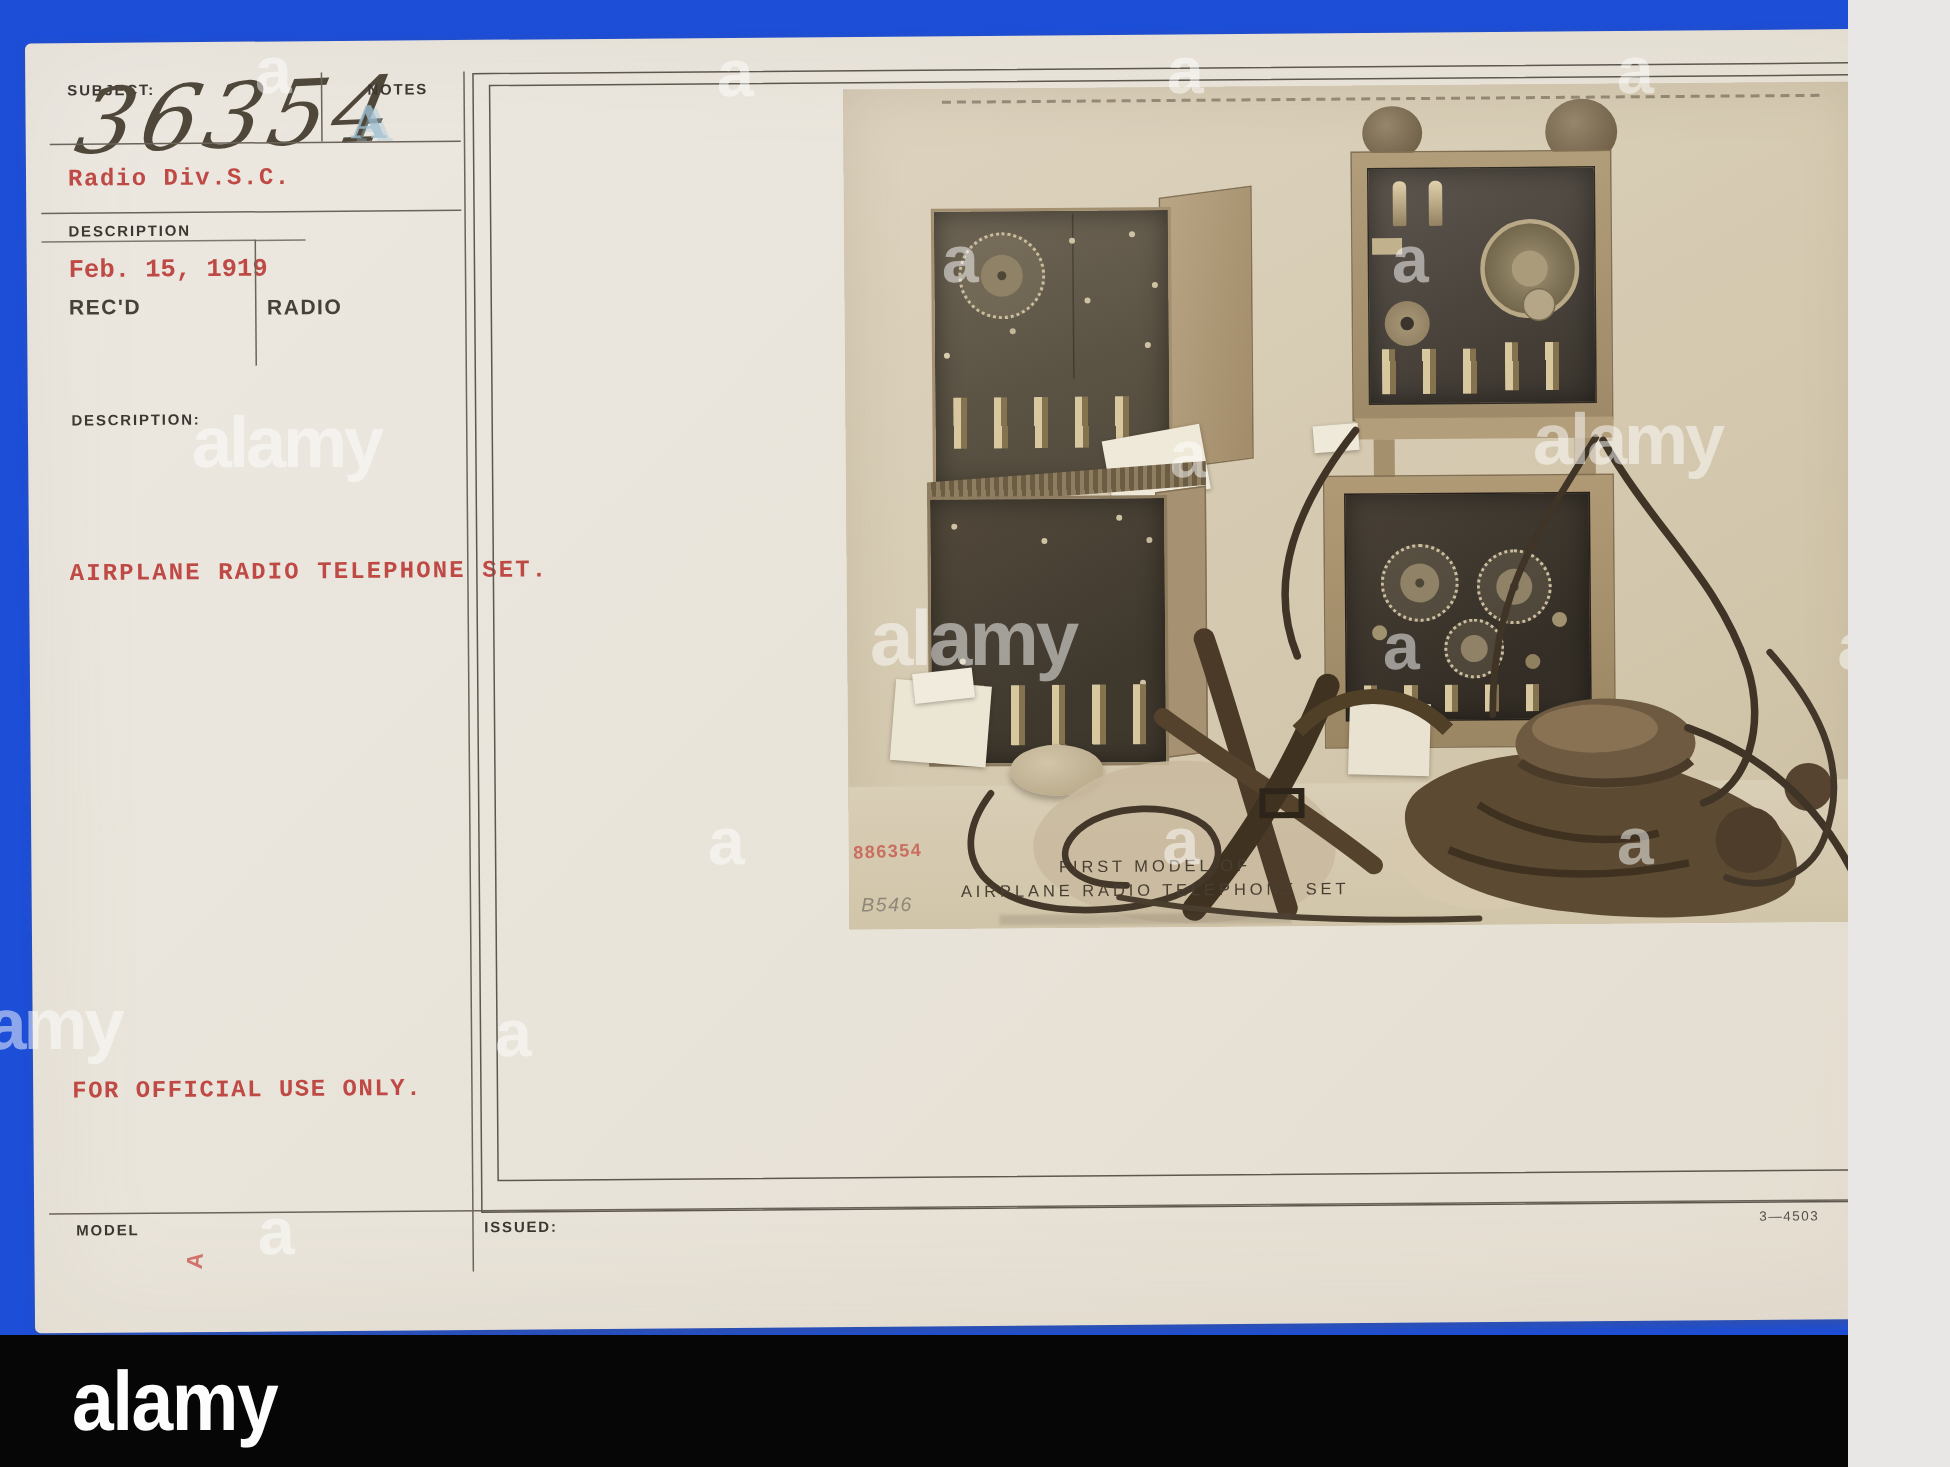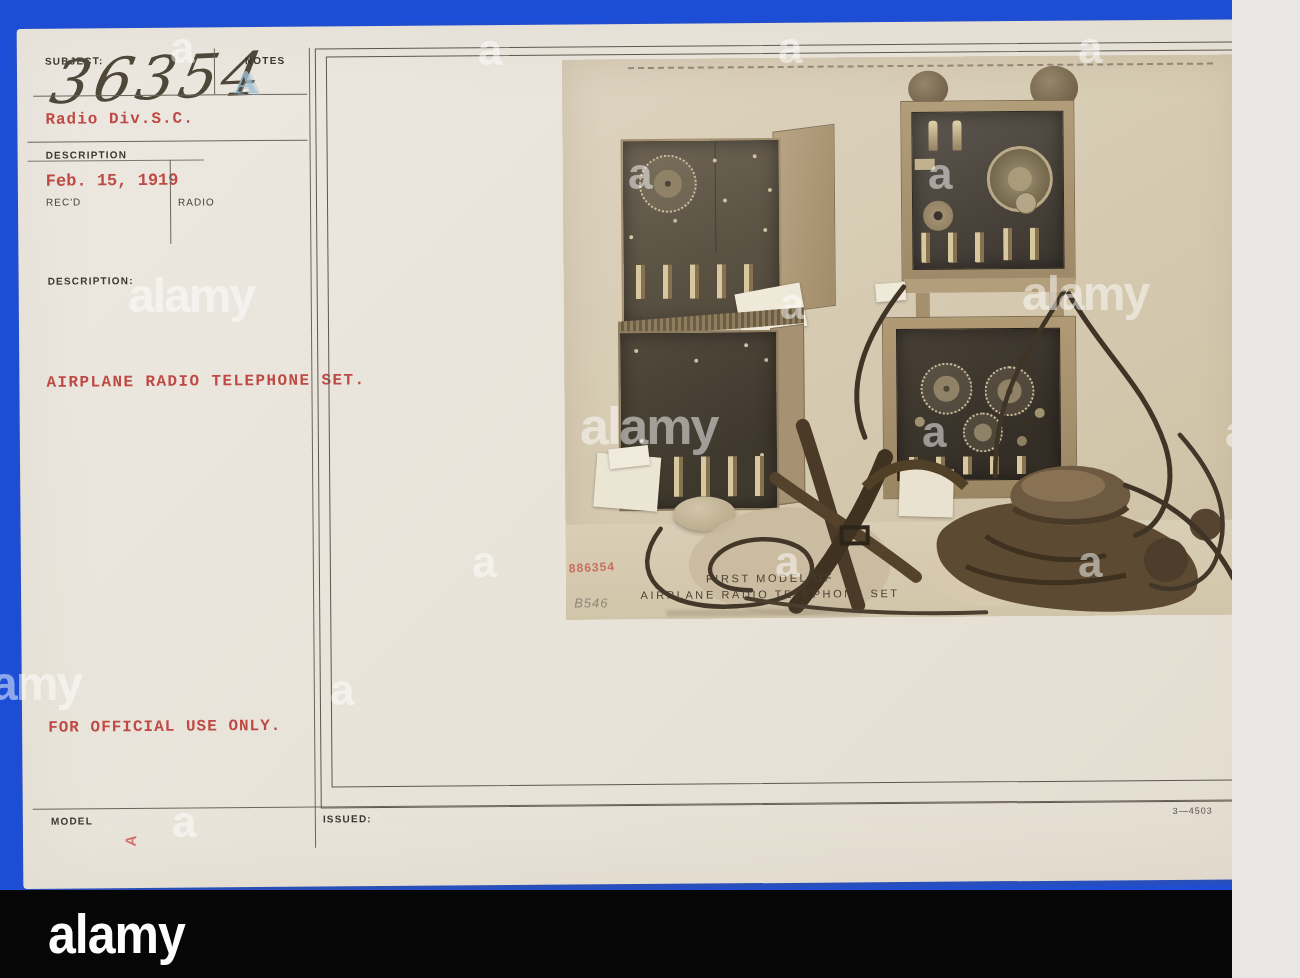--- a/index.html
+++ b/index.html
@@ -4,21 +4,21 @@
 <style>
   html,body{margin:0;padding:0;background:#e8e7e5;}
   .stage{position:relative;width:1232px;height:978px;overflow:hidden;
          background:#1d4ed8;font-family:"Liberation Sans",sans-serif;}
   
   .card{position:absolute;left:20px;top:24px;width:1258px;height:860px;
         background:linear-gradient(135deg,#ece8e1 0%,#e9e4da 45%,#e4ddd0 100%);
         transform:rotate(-0.45deg);border-radius:4px;
         box-shadow:2px 3px 8px rgba(90,85,75,.35), inset 0 0 80px rgba(160,140,110,.10);}
   .lab{position:absolute;font-size:10px;letter-spacing:1.2px;color:#3c3831;font-weight:bold;}
-  .lab-sm{position:absolute;font-size:10px;letter-spacing:1px;color:#45413a;font-weight:normal;}
+  .lab-sm{position:absolute;font-size:14px;letter-spacing:1px;color:#45413a;font-weight:bold;}
   .red{position:absolute;font-family:"Liberation Mono",monospace;font-weight:bold;
        color:#bf4a45;white-space:nowrap;}
   .hline{position:absolute;height:1px;background:#6b645a;}
   .vline{position:absolute;width:1px;background:#6b645a;}
   .handnum{position:absolute;font-family:"DejaVu Serif",serif;font-style:italic;
            font-size:60px;line-height:1;color:#4f4739;letter-spacing:4px;
            transform:skewX(-14deg) rotate(-2deg);}
   .stampA{position:absolute;font-family:"DejaVu Serif",serif;font-weight:bold;
           font-size:30px;color:#9ec0d4;opacity:.8;text-shadow:4px 2px 0 rgba(158,192,212,.45);}
   .issuedA{position:absolute;font-size:15px;font-weight:bold;color:#cf5f5a;opacity:.85;

